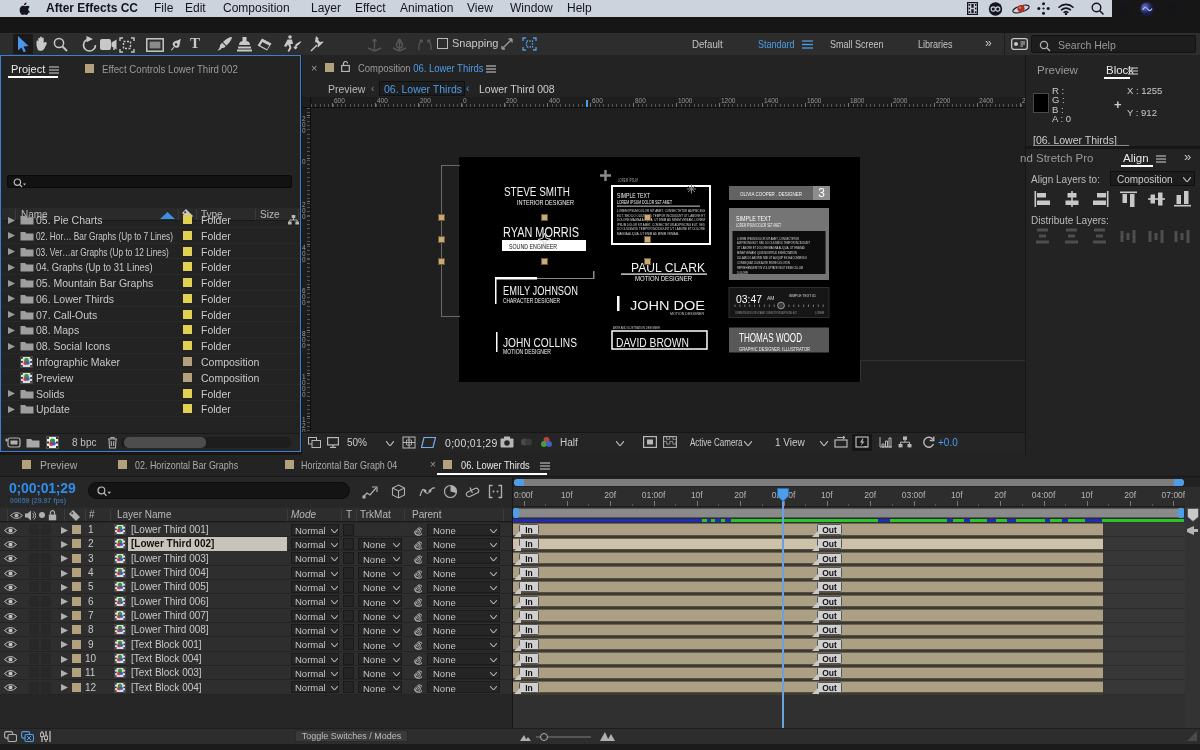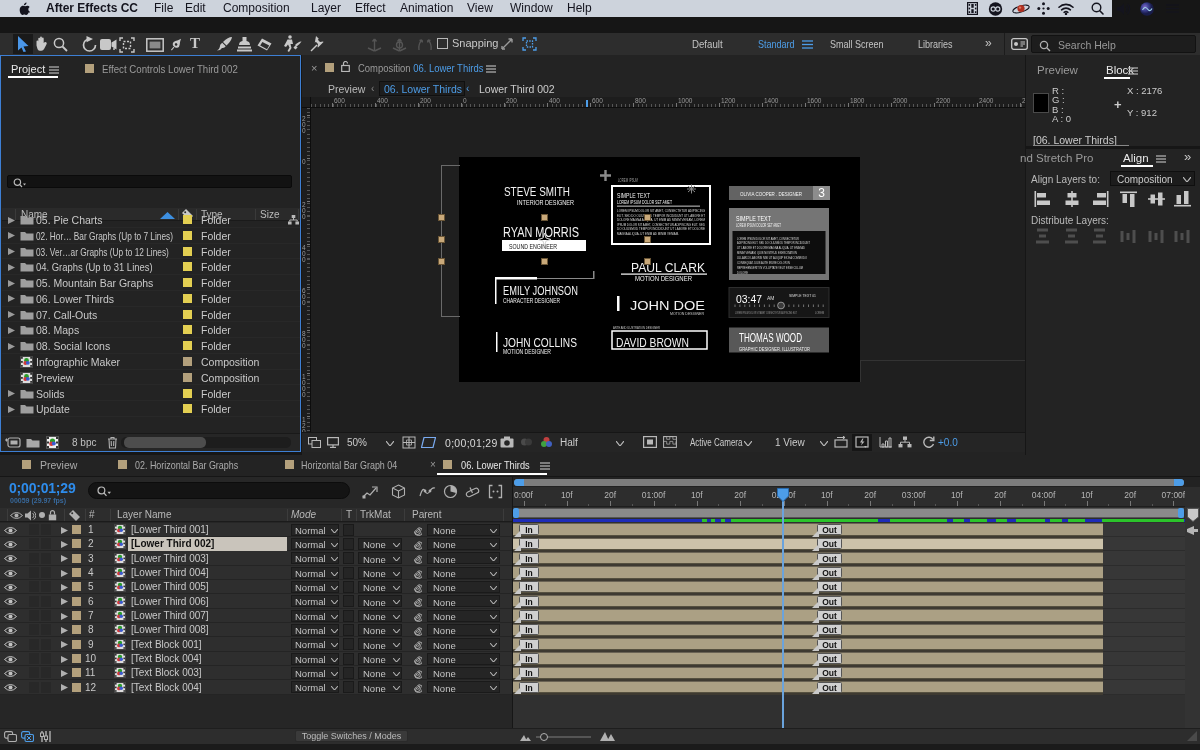--- a/index.html
+++ b/index.html
@@ -485,21 +485,21 @@
           <line x1="0" y1="4" x2="10" y2="4"></line>
           <line x1="0" y1="7" x2="10" y2="7"></line>
         </g>
       </svg>
 
     <span class="abs" style="left:26px;top:28px;color:#bbb;font-size:10.5px;">Preview</span>
     <span class="abs" style="left:69px;top:28px;color:#888;font-size:10px;">‹</span>
     <div class="abs" style="left:77px;top:26px;width:86px;height:15px;background:#1d1d1d;border:1px solid #101010;"></div>
     <span class="abs" style="left:82px;top:28px;color:#4d9de8;font-size:10.5px;">06. Lower Thirds</span>
     <span class="abs" style="left:164px;top:28px;color:#4d9de8;font-size:10px;">‹</span>
-    <span class="abs" style="left:177px;top:28px;color:#ccc;font-size:10.5px;">Lower Third 002</span>
+    <span class="abs" style="left:177px;top:28px;color:#ccc;font-size:10.5px;">Lower Third 008</span>
 
     <div class="abs" style="left:0;top:42px;width:9px;height:11px;background:#1d1d1d;border-right:1px solid #0d0d0d;border-bottom:1px solid #0d0d0d;"></div>
     <div id="hruler" class="abs" style="left:9px;top:42px;width:714px;height:11px;background:#1d1d1d;border-bottom:1px solid #0d0d0d;overflow:hidden;">
         <div class="abs" style="left:0;top:7px;width:714px;height:4px;background:repeating-linear-gradient(90deg,#555 0 1px,transparent 1px 4.3px);"></div>
         <div class="abs" style="left:21px;top:6px;width:1px;height:5px;background:#777;"></div>
         <span class="abs" style="left:23px;top:0px;color:#999;font-size:6.5px;">600</span>
         <div class="abs" style="left:64px;top:6px;width:1px;height:5px;background:#777;"></div>
         <span class="abs" style="left:66px;top:0px;color:#999;font-size:6.5px;">400</span>
         <div class="abs" style="left:107px;top:6px;width:1px;height:5px;background:#777;"></div>
         <span class="abs" style="left:109px;top:0px;color:#999;font-size:6.5px;">200</span>
@@ -756,21 +756,21 @@
           <line x1="0" y1="1" x2="10" y2="1"></line>
           <line x1="0" y1="4" x2="10" y2="4"></line>
           <line x1="0" y1="7" x2="10" y2="7"></line>
         </g>
       </svg>
       <div class="abs" style="left:7px;top:38px;width:16px;height:20px;background:#000;border:1px solid #4a4a4a;"></div>
       <span class="abs" style="left:26px;top:30.0px;color:#ccc;font-size:9.5px;">R :</span>
       <span class="abs" style="left:26px;top:39.3px;color:#ccc;font-size:9.5px;">G :</span>
       <span class="abs" style="left:26px;top:48.6px;color:#ccc;font-size:9.5px;">B :</span>
       <span class="abs" style="left:26px;top:57.900000000000006px;color:#ccc;font-size:9.5px;">A :  0</span>
-      <span class="abs" style="left:101px;top:30px;color:#ccc;font-size:9.5px;">X :  2176</span>
+      <span class="abs" style="left:101px;top:30px;color:#ccc;font-size:9.5px;">X :  1255</span>
       <span class="abs" style="left:101px;top:52px;color:#ccc;font-size:9.5px;">Y :  912</span>
       <span class="abs" style="left:88px;top:42px;color:#ccc;font-size:13px;font-weight:bold;">+</span>
       <div class="abs" style="left:2px;top:78px;width:170px;height:13px;overflow:hidden;">
         <span class="abs" style="left:5px;top:1px;color:#ccc;font-size:10.5px;white-space:nowrap;">[06. Lower Thirds]</span>
         <div class="abs" style="left:5px;top:12px;width:96px;height:1px;background:#888;"></div>
       </div>
       <div class="abs" style="left:0;top:91px;width:174px;height:3px;background:#161616;"></div>
       <span class="abs" style="left:-6px;top:97px;color:#9a9a9a;font-size:11.5px;">nd Stretch Pro</span>
       <span class="abs" style="left:97px;top:97px;color:#e8e8e8;font-size:11.5px;">Align</span>
       <div class="abs" style="left:95px;top:110px;width:32px;height:1.5px;background:#fff;"></div>

